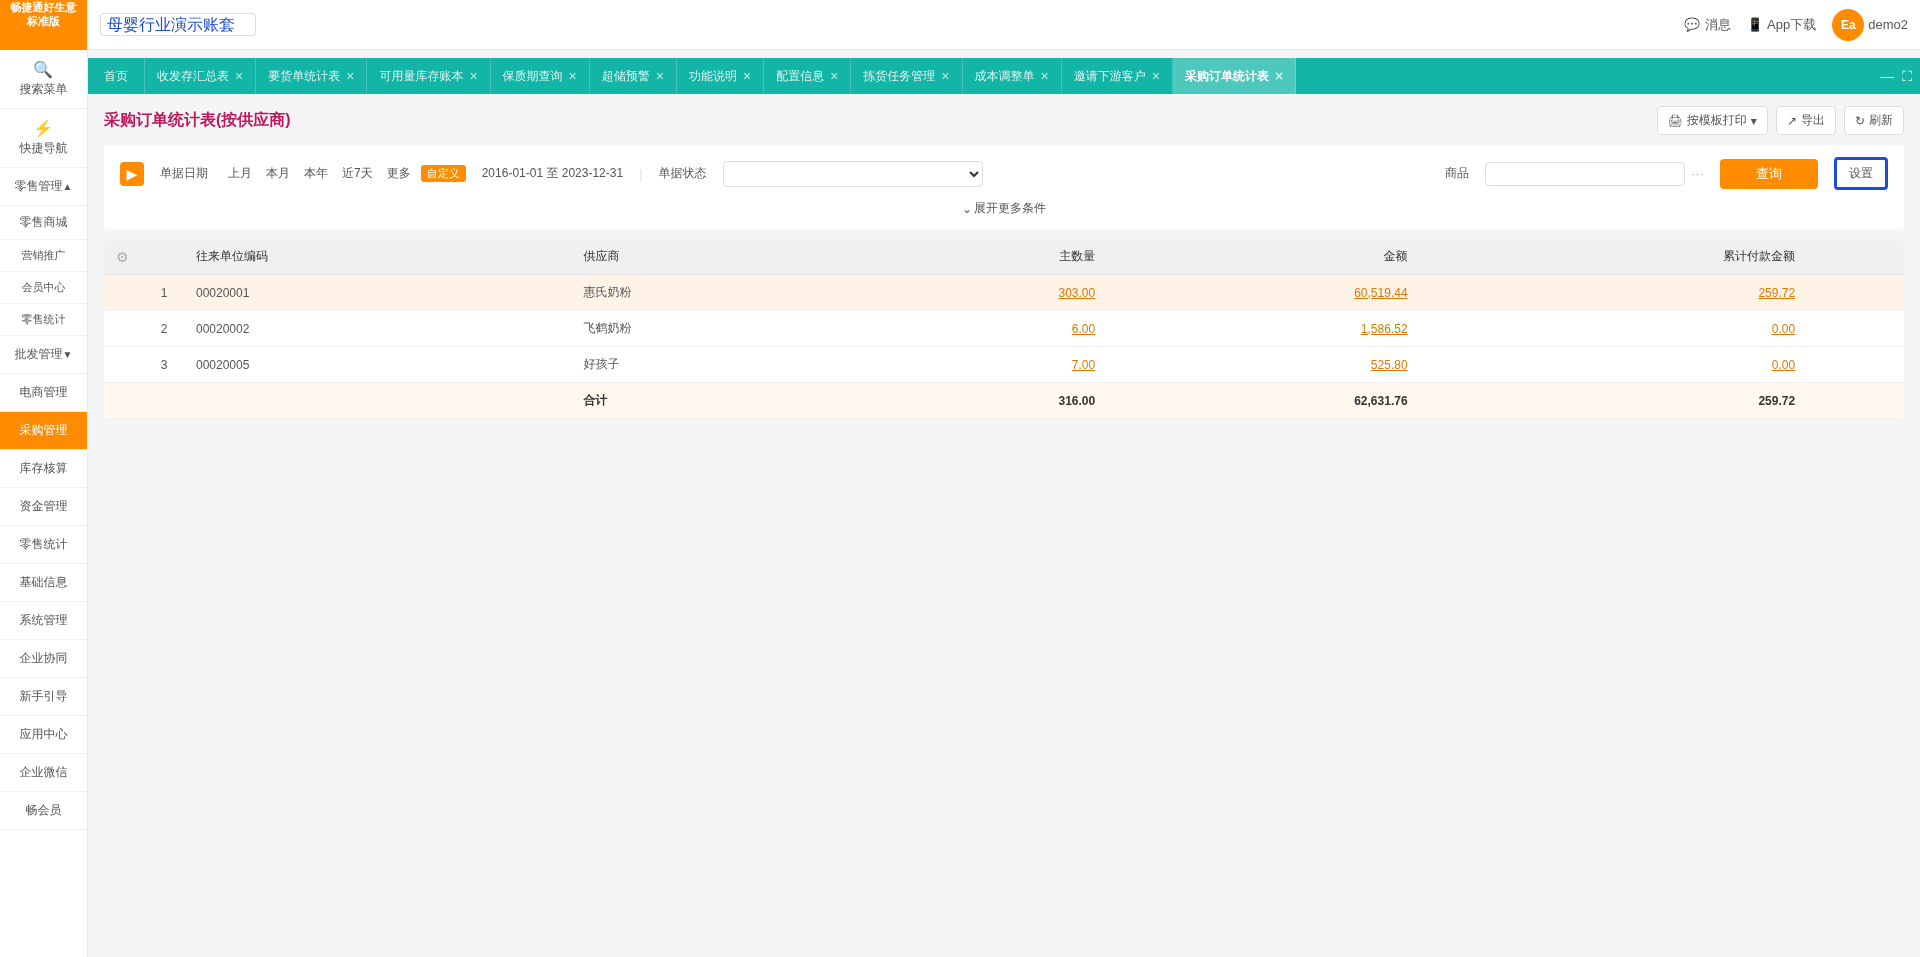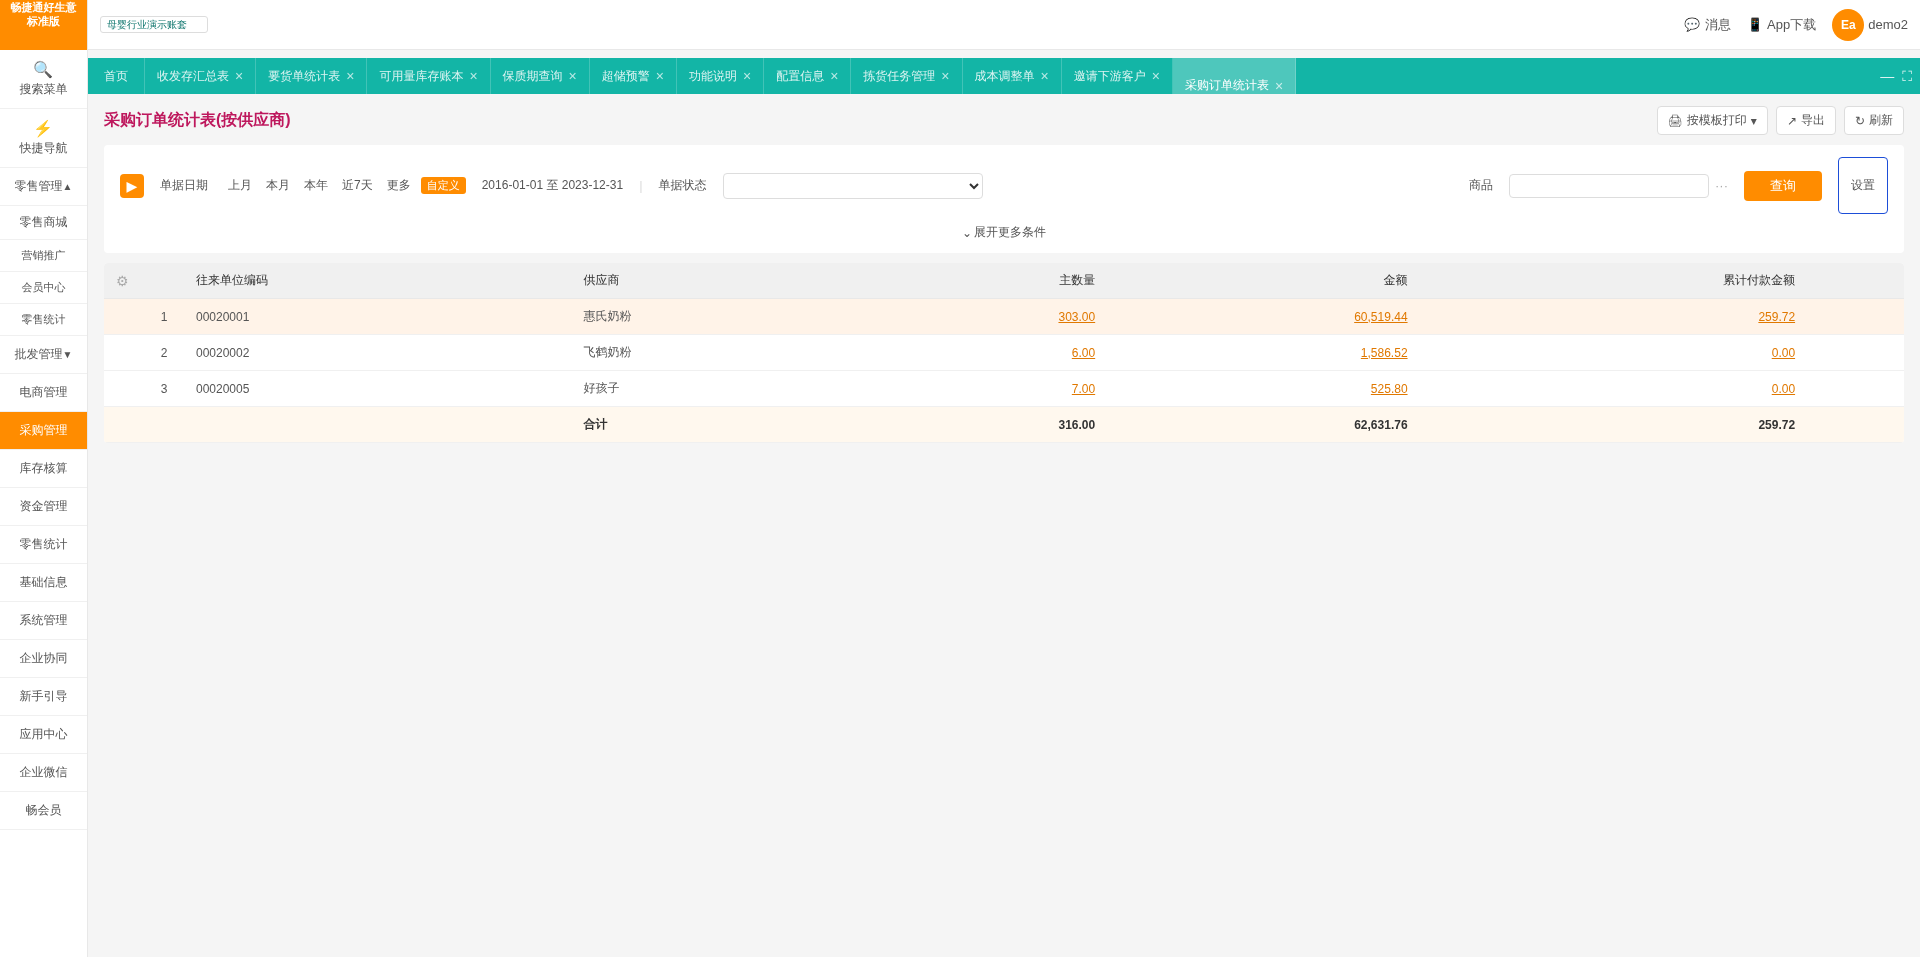--- a/index.html
+++ b/index.html
@@ -72,22 +72,22 @@
       flex: 1;
       display: flex;
       align-items: center;
       gap: 4px;
     }
     .topbar-breadcrumb select {
       border: 1px solid #ddd;
       background: #fff;
       border-radius: 3px;
       padding: 2px 20px 2px 6px;
-      font-size: 10px;
-      color: #0f766e;
+      font-size: 16px;
+      color: #1d4ed8;
       appearance: none;
       -webkit-appearance: none;
       cursor: pointer;
       text-align: right;
     }
     .topbar-actions {
       display: flex;
       align-items: center;
       gap: 16px;
       color: #555;
@@ -128,21 +128,21 @@
       align-items: center;
       padding: 0 12px;
       font-size: 12px;
       color: rgba(255,255,255,0.85);
       cursor: pointer;
       white-space: nowrap;
       border-right: 1px solid rgba(255,255,255,0.2);
       gap: 6px;
       flex-shrink: 0;
     }
-    .tab-item.active { background: rgba(255,255,255,0.25); color: #fff; font-weight: normal; align-items: flex-end; }
+    .tab-item.active { background: rgba(255,255,255,0.25); color: #fff; font-weight: bold; }
     .tab-item.home { padding: 0 16px; }
     .tab-close { color: rgba(255,255,255,0.7); font-size: 14px; }
     .tabbar-end {
       margin-left: auto;
       display: flex;
       align-items: center;
       padding: 0 8px;
       gap: 8px;
       color: rgba(255,255,255,0.85);
       font-size: 16px;
@@ -288,30 +288,30 @@
       font-size: 12px;
       color: #555;
       cursor: pointer;
       margin: 0 auto;
     }
     .btn-query {
       background: #ff8c00;
       color: #fff;
       border: none;
       border-radius: 4px;
-      padding: 6px 26px;
+      padding: 6px 36px;
       font-size: 13px;
       cursor: pointer;
       white-space: nowrap;
     }
     .btn-settings {
-      border: 1px solid #1d4ed8;
-      background: #fff;
-      border-radius: 4px;
-      padding: 19px 12px;
+      border: 3px solid #1d4ed8;
+      background: #fff;
+      border-radius: 4px;
+      padding: 5px 12px;
       font-size: 12px;
       color: #555;
       cursor: pointer;
     }
     .expand-more-row {
       display: flex;
       justify-content: center;
       margin-top: 10px;
     }
 

